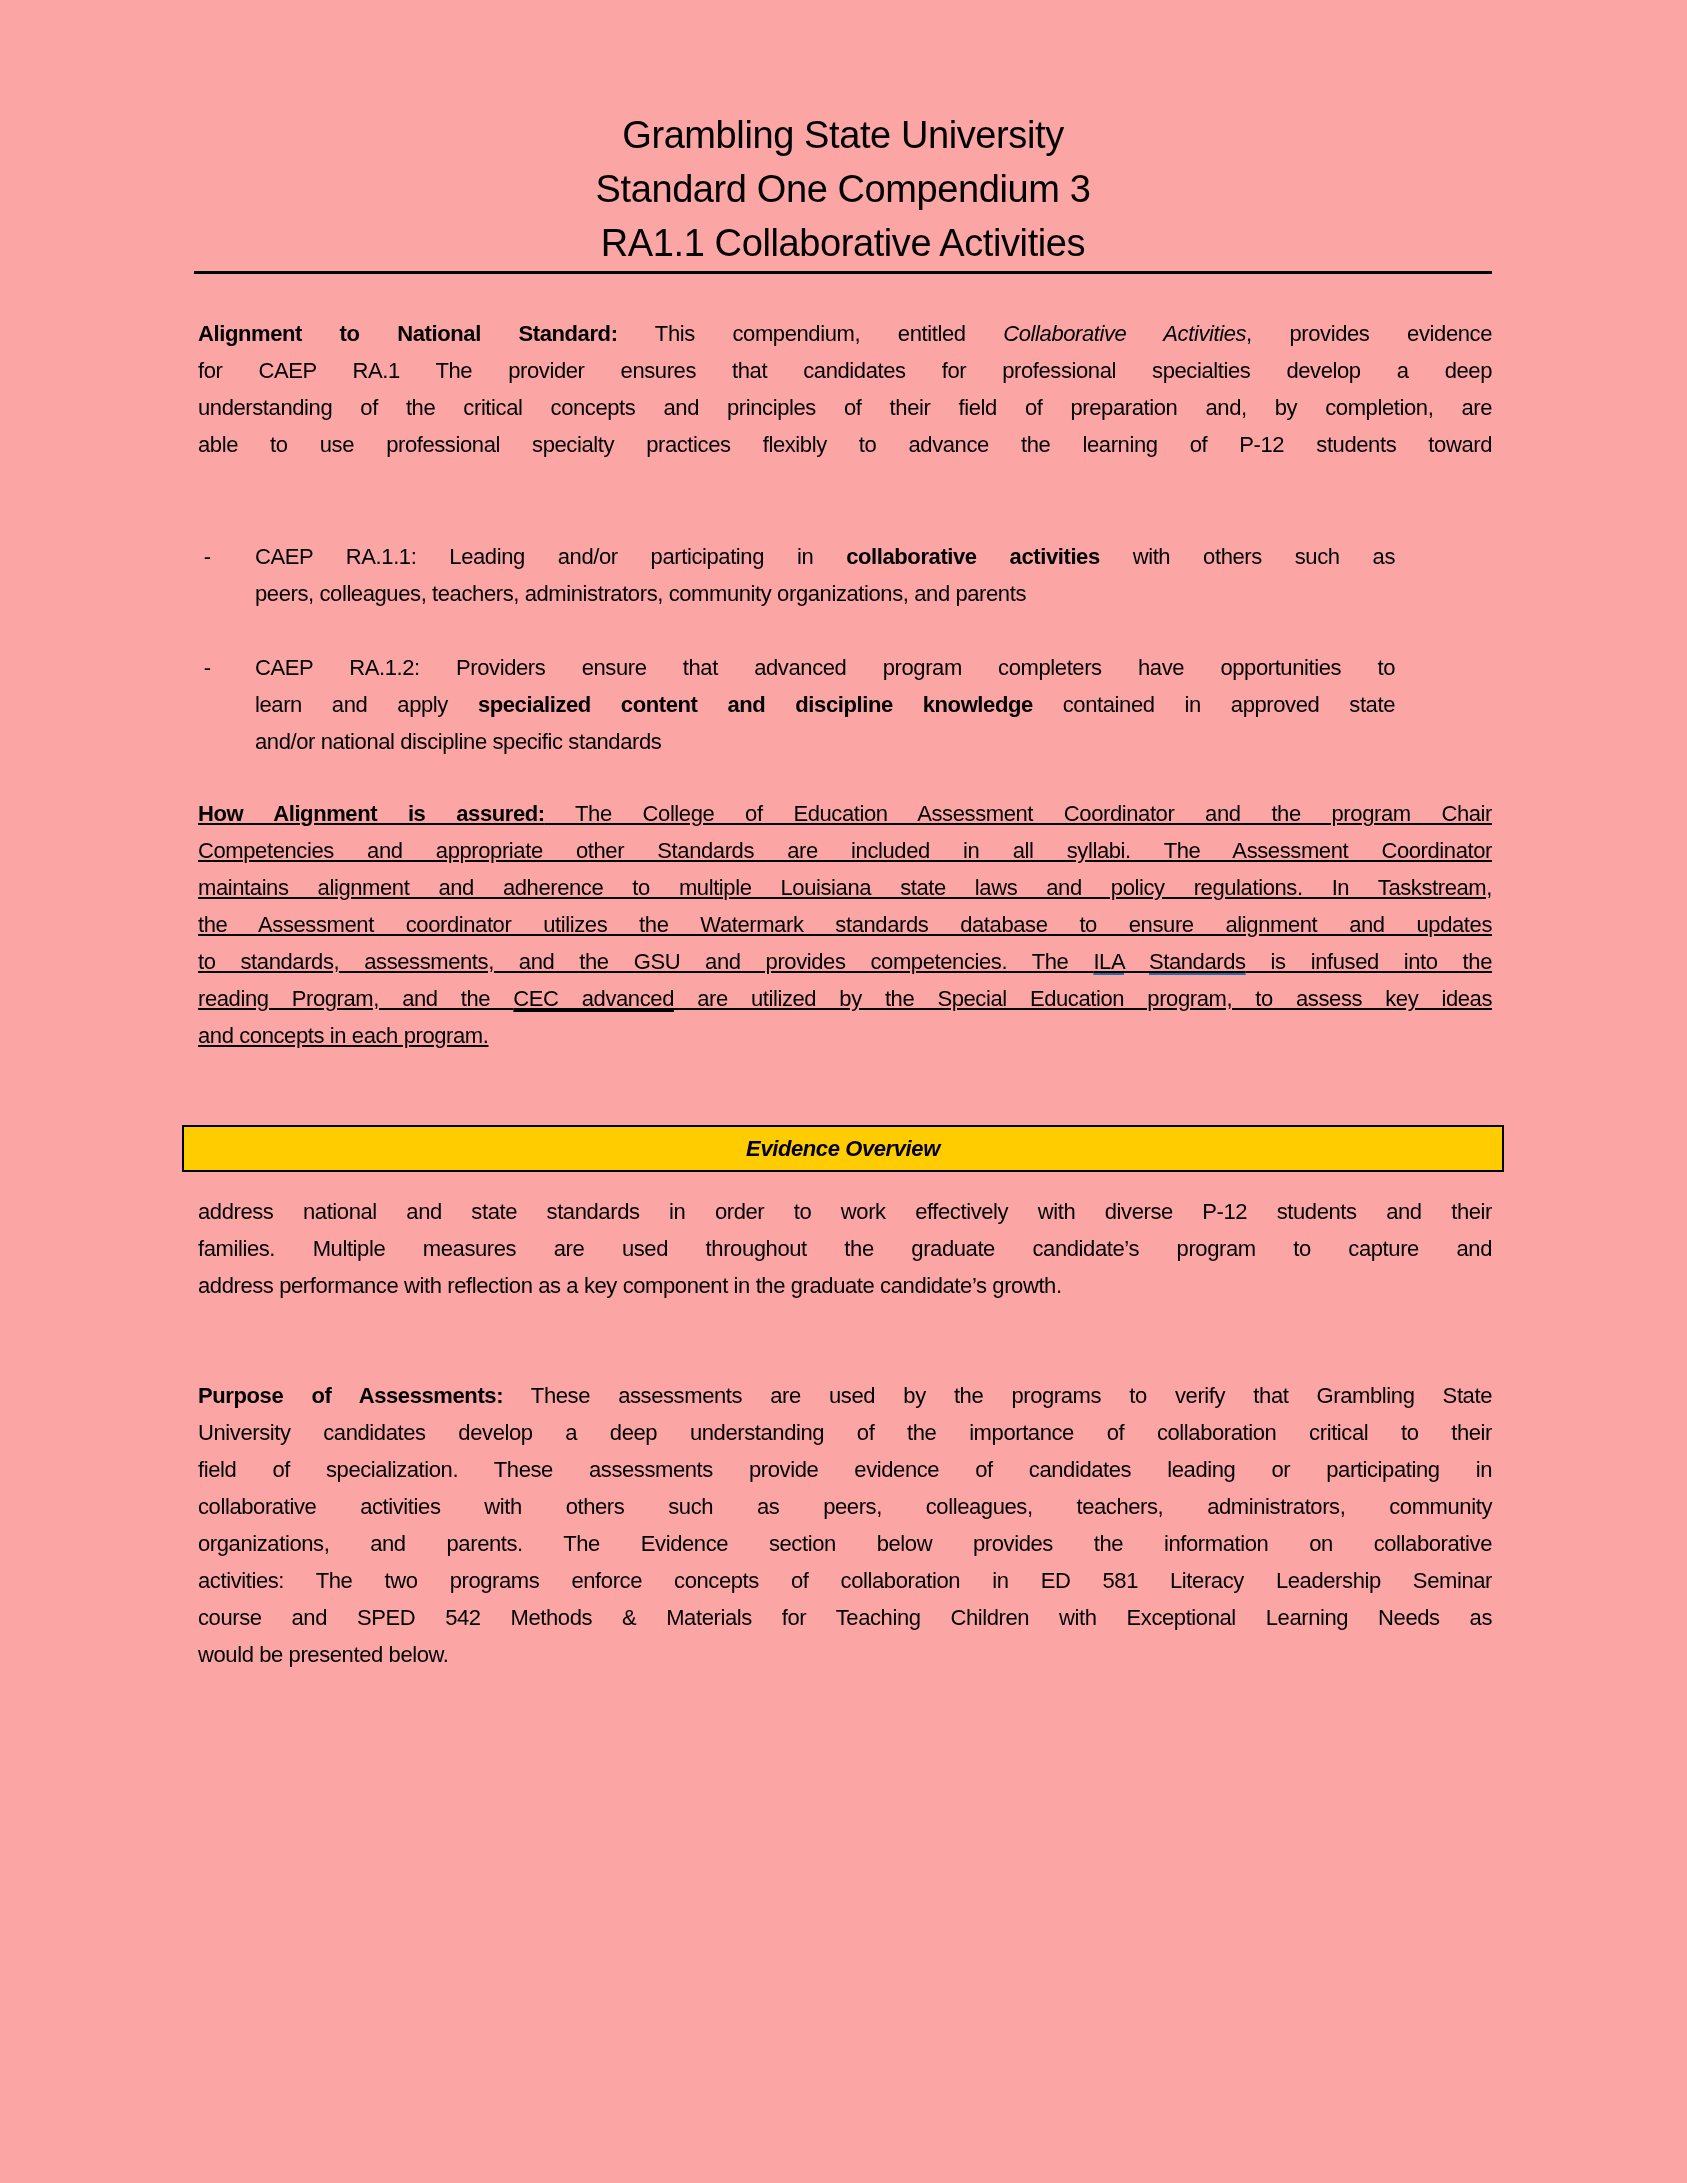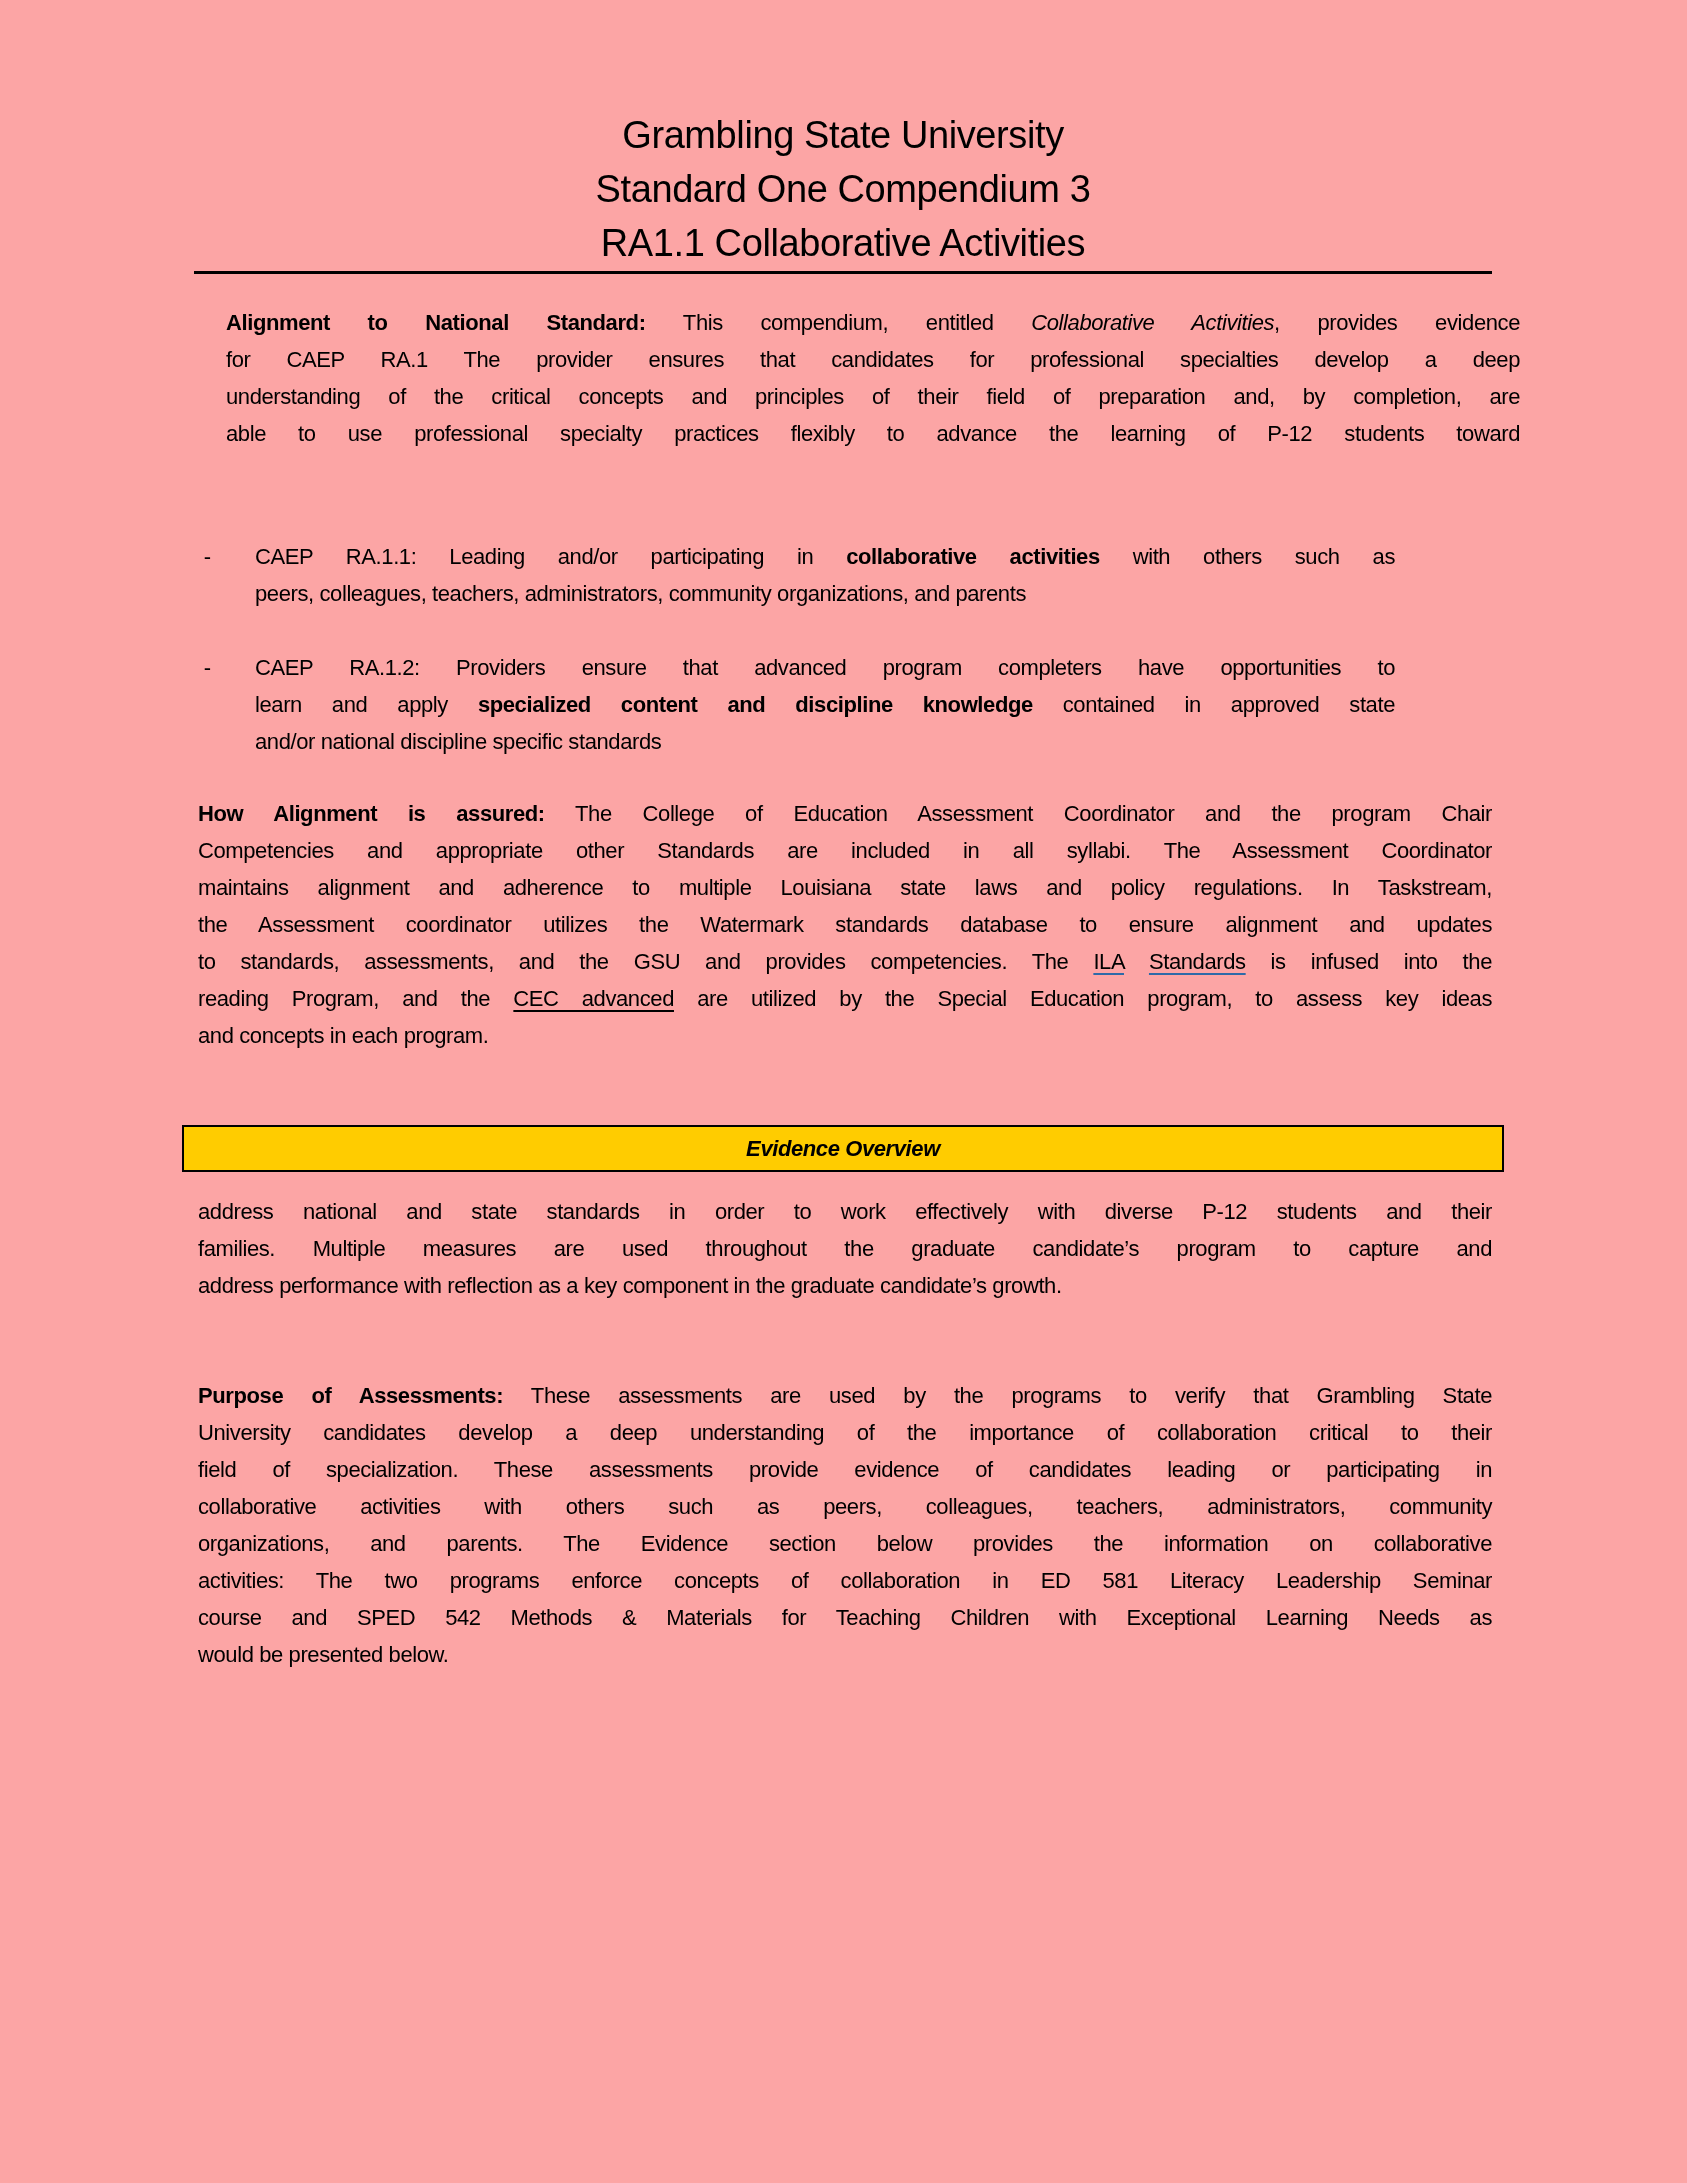--- a/index.html
+++ b/index.html
@@ -35,42 +35,42 @@
 
 <div class="page">
 
   <div class="title">
     <div>Grambling State University</div>
     <div>Standard One Compendium 3</div>
     <div>RA1.1 Collaborative Activities</div>
   </div>
   <div class="rule"></div>
 
-  <div class="block" style="top:304px;margin-left:28px;">
+  <div class="block" style="top:315px;">
     <div class="line j"><b>Alignment to National Standard:</b><span>  This compendium, entitled </span><i>Collaborative Activities</i><span>, provides evidence</span></div>
     <div class="line j">for CAEP RA.1 The provider ensures that candidates for professional specialties develop a deep</div>
     <div class="line j">understanding of the critical concepts and principles of their field of preparation and, by completion, are</div>
     <div class="line j">able to use professional specialty practices flexibly to advance the learning of P-12 students toward</div>
   </div>
 
   <div class="bullets" style="top:538px;">
     <div class="bullet">
       <span class="dash">-</span>
       <div class="line j"><span>CAEP RA.1.1: Leading and/or participating in </span><b>collaborative activities</b><span> with others such as</span></div>
       <div class="line l">peers, colleagues, teachers, administrators, community organizations, and parents</div>
     </div>
     <div class="bullet" style="margin-top:37px;">
       <span class="dash">-</span>
       <div class="line j">CAEP RA.1.2: Providers ensure that advanced program completers have opportunities to</div>
       <div class="line j"><span>learn and apply </span><b>specialized content and discipline knowledge</b><span> contained in approved state</span></div>
       <div class="line l">and/or national discipline specific standards</div>
     </div>
   </div>
 
-  <div class="block" style="top:795px;">
+  <div class="block" style="top:795px;text-decoration:underline;">
     <div class="line j"><b>How Alignment is assured:</b><span> The College of Education Assessment Coordinator and the program Chair</span></div>
     <div class="line j">Competencies and appropriate other Standards are included in all syllabi. The Assessment Coordinator</div>
     <div class="line j">maintains alignment and adherence to multiple Louisiana state laws and policy regulations. In Taskstream,</div>
     <div class="line j">the Assessment coordinator utilizes the Watermark standards database to ensure alignment and updates</div>
     <div class="line j"><span>to standards, assessments, and the GSU and provides competencies. The </span><a class="u-blue">ILA</a><span> </span><a class="u-blue">Standards</a><span> is infused into the</span></div>
     <div class="line j"><span>reading Program, and the </span><a class="u-black">CEC advanced</a><span> are utilized by the Special Education program, to assess key ideas</span></div>
     <div class="line l">and concepts in each program.</div>
   </div>
 
   <div class="evidence-box">

